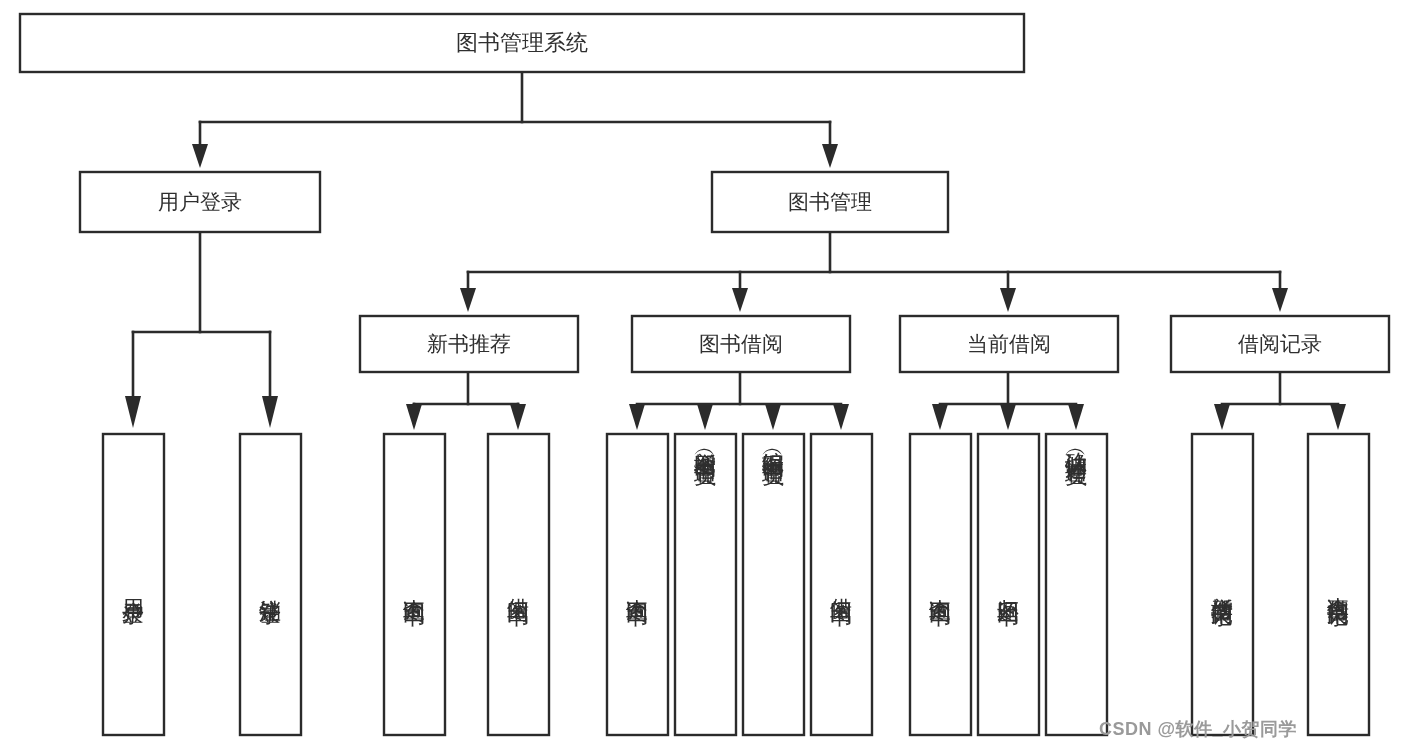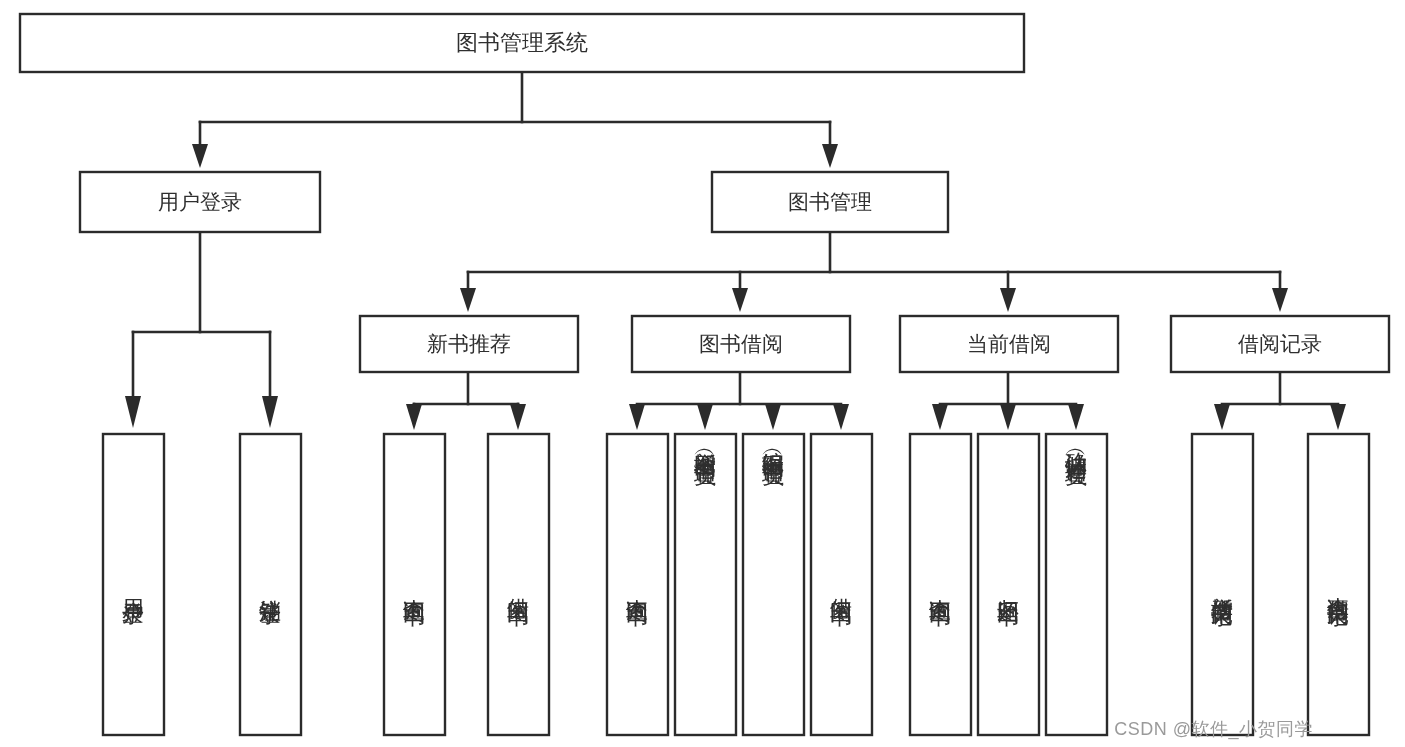--- a/index.html
+++ b/index.html
@@ -65,27 +65,28 @@
     font-family: "Liberation Sans", "DejaVu Sans", sans-serif;
     font-size: 22px;
     line-height: 1.05;
     letter-spacing: 2px;
     color: #2f2f2f;
     white-space: nowrap;
     text-align: center;
   }
   .watermark {
     position: absolute;
-    right: 10px;
+    right: 26px;
     bottom: 6px;
     font-family: "Liberation Sans", "DejaVu Sans", sans-serif;
     font-size: 18px;
     color: #9a9a9a;
     white-space: nowrap;
     letter-spacing: 0.5px;
+    font-weight: bold;
   }
 </style>
 </head>
 <body>
 
 <div id="diagram-root">
 
   <svg id="flowchart" viewBox="0 0 1405 747" xmlns="http://www.w3.org/2000/svg">
 
     <g>

